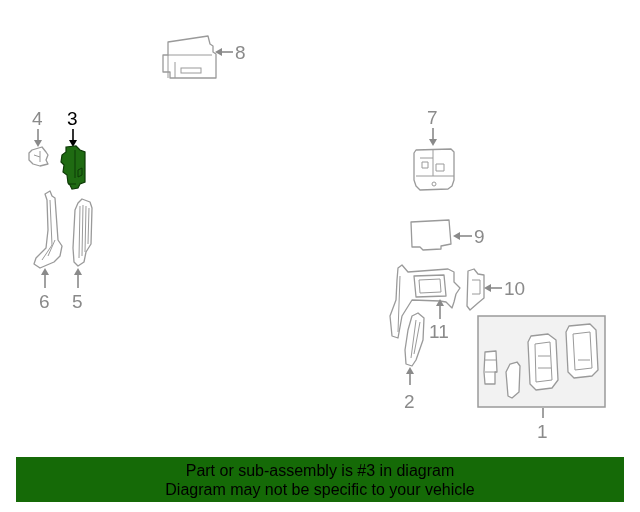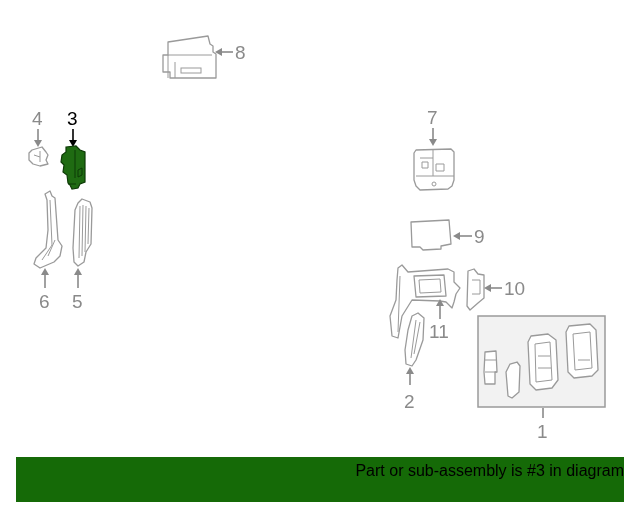--- a/index.html
+++ b/index.html
@@ -12,21 +12,21 @@
   .detail { fill: none; stroke: #9a9a9a; stroke-width: 1; }
   .arrow { stroke: #8a8a8a; stroke-width: 1.6; fill: none; }
   .arrowhead { fill: #8a8a8a; }
   .arrow.active { stroke: #000; }
   .arrowhead.active { fill: #000; }
   .highlight { fill: #1f6b12; stroke: #0d3a06; stroke-width: 1.2; }
   .highlight-detail { fill: none; stroke: #0d3a06; stroke-width: 1; }
   #banner { position: absolute; left: 16px; top: 457px; width: 608px; height: 45px;
             background: #156a07; color: #000; text-align: center;
             font-size: 16px; line-height: 19px; padding-top: 4px; box-sizing: border-box; }
-  #banner div { white-space: nowrap; text-align: right; }
+  #banner div { white-space: nowrap; }
 </style>
 </head>
 <body>
 
 <svg id="diagram" viewBox="0 0 640 512" xmlns="http://www.w3.org/2000/svg">
 
   <g>
     <path class="part" d="M168 42 L208 36 L210 44 L213 46 L213 52 L216 54 L216 78 L170 78 L170 72 L163 72 L163 55 L168 55 Z"></path>
     <path class="detail" d="M168 55 L168 78 M168 55 L212 55 M175 62 L175 78"></path>
     <rect class="detail" x="181" y="68" width="20" height="5"></rect>
@@ -117,13 +117,14 @@
     <path class="detail" d="M535 344 L550 342 L552 380 L536 382 Z M538 356 L550 356 M538 368 L551 368"></path>
     <path class="part" d="M569 326 L590 324 L596 330 L598 370 L592 376 L574 378 L568 372 L566 332 Z"></path>
     <path class="detail" d="M573 334 L590 332 L592 368 L575 370 Z M578 360 L590 360"></path>
     <line class="arrow" x1="543" y1="408" x2="543" y2="418"></line>
     <text class="callout" x="537" y="438">1</text>
   </g>
 </svg>
 
 <div id="banner">
   <div>Part or sub-assembly is #3 in diagram</div>
+  <div>Diagram may not be specific to your vehicle</div>
 </div>
 
 </body></html>

